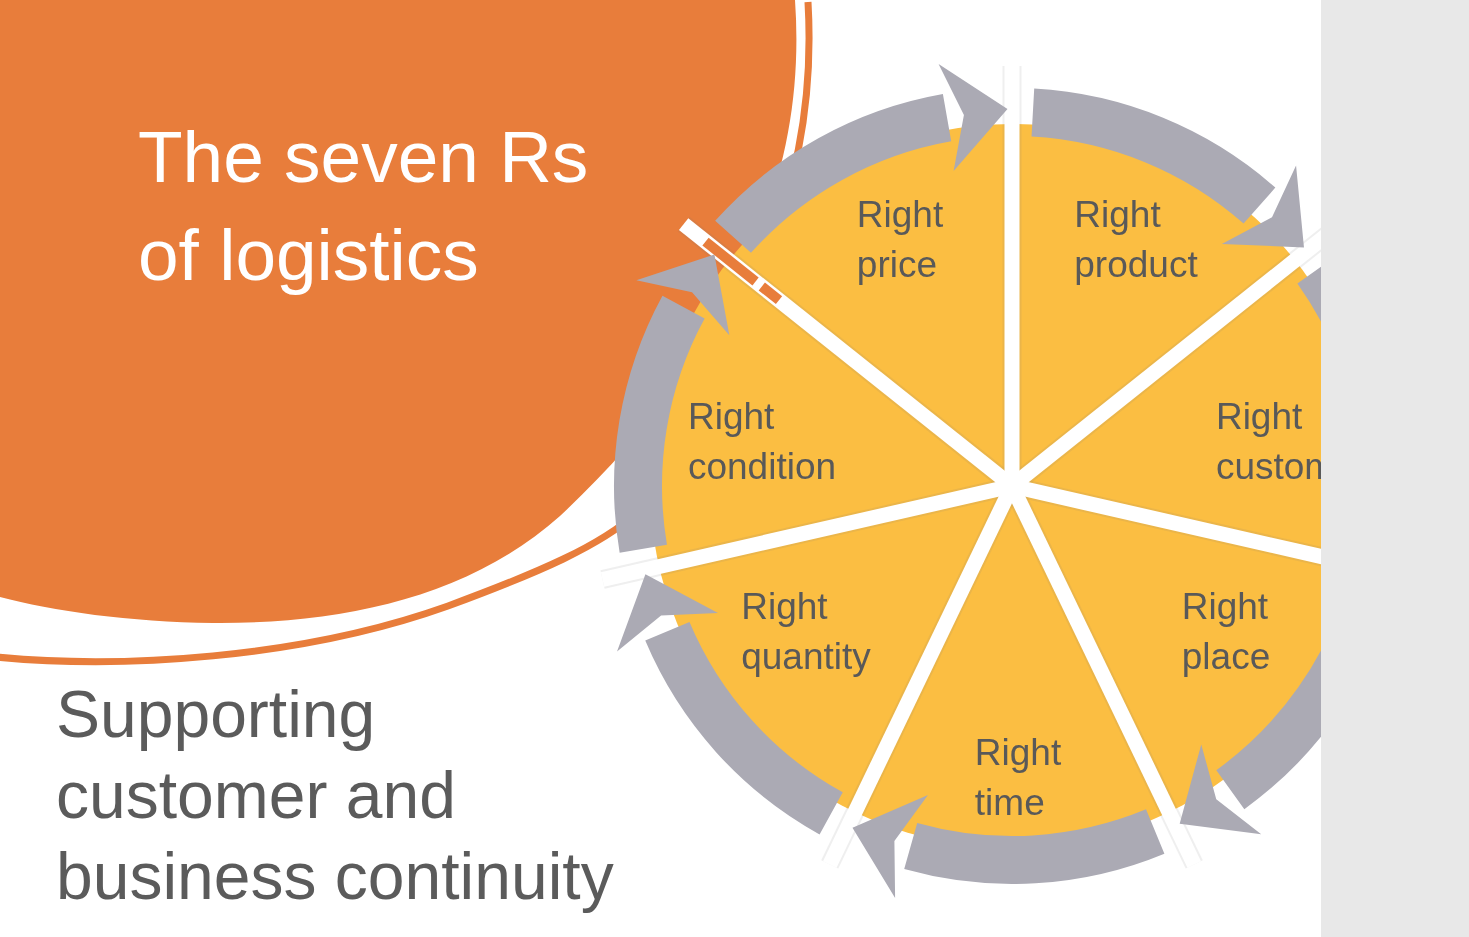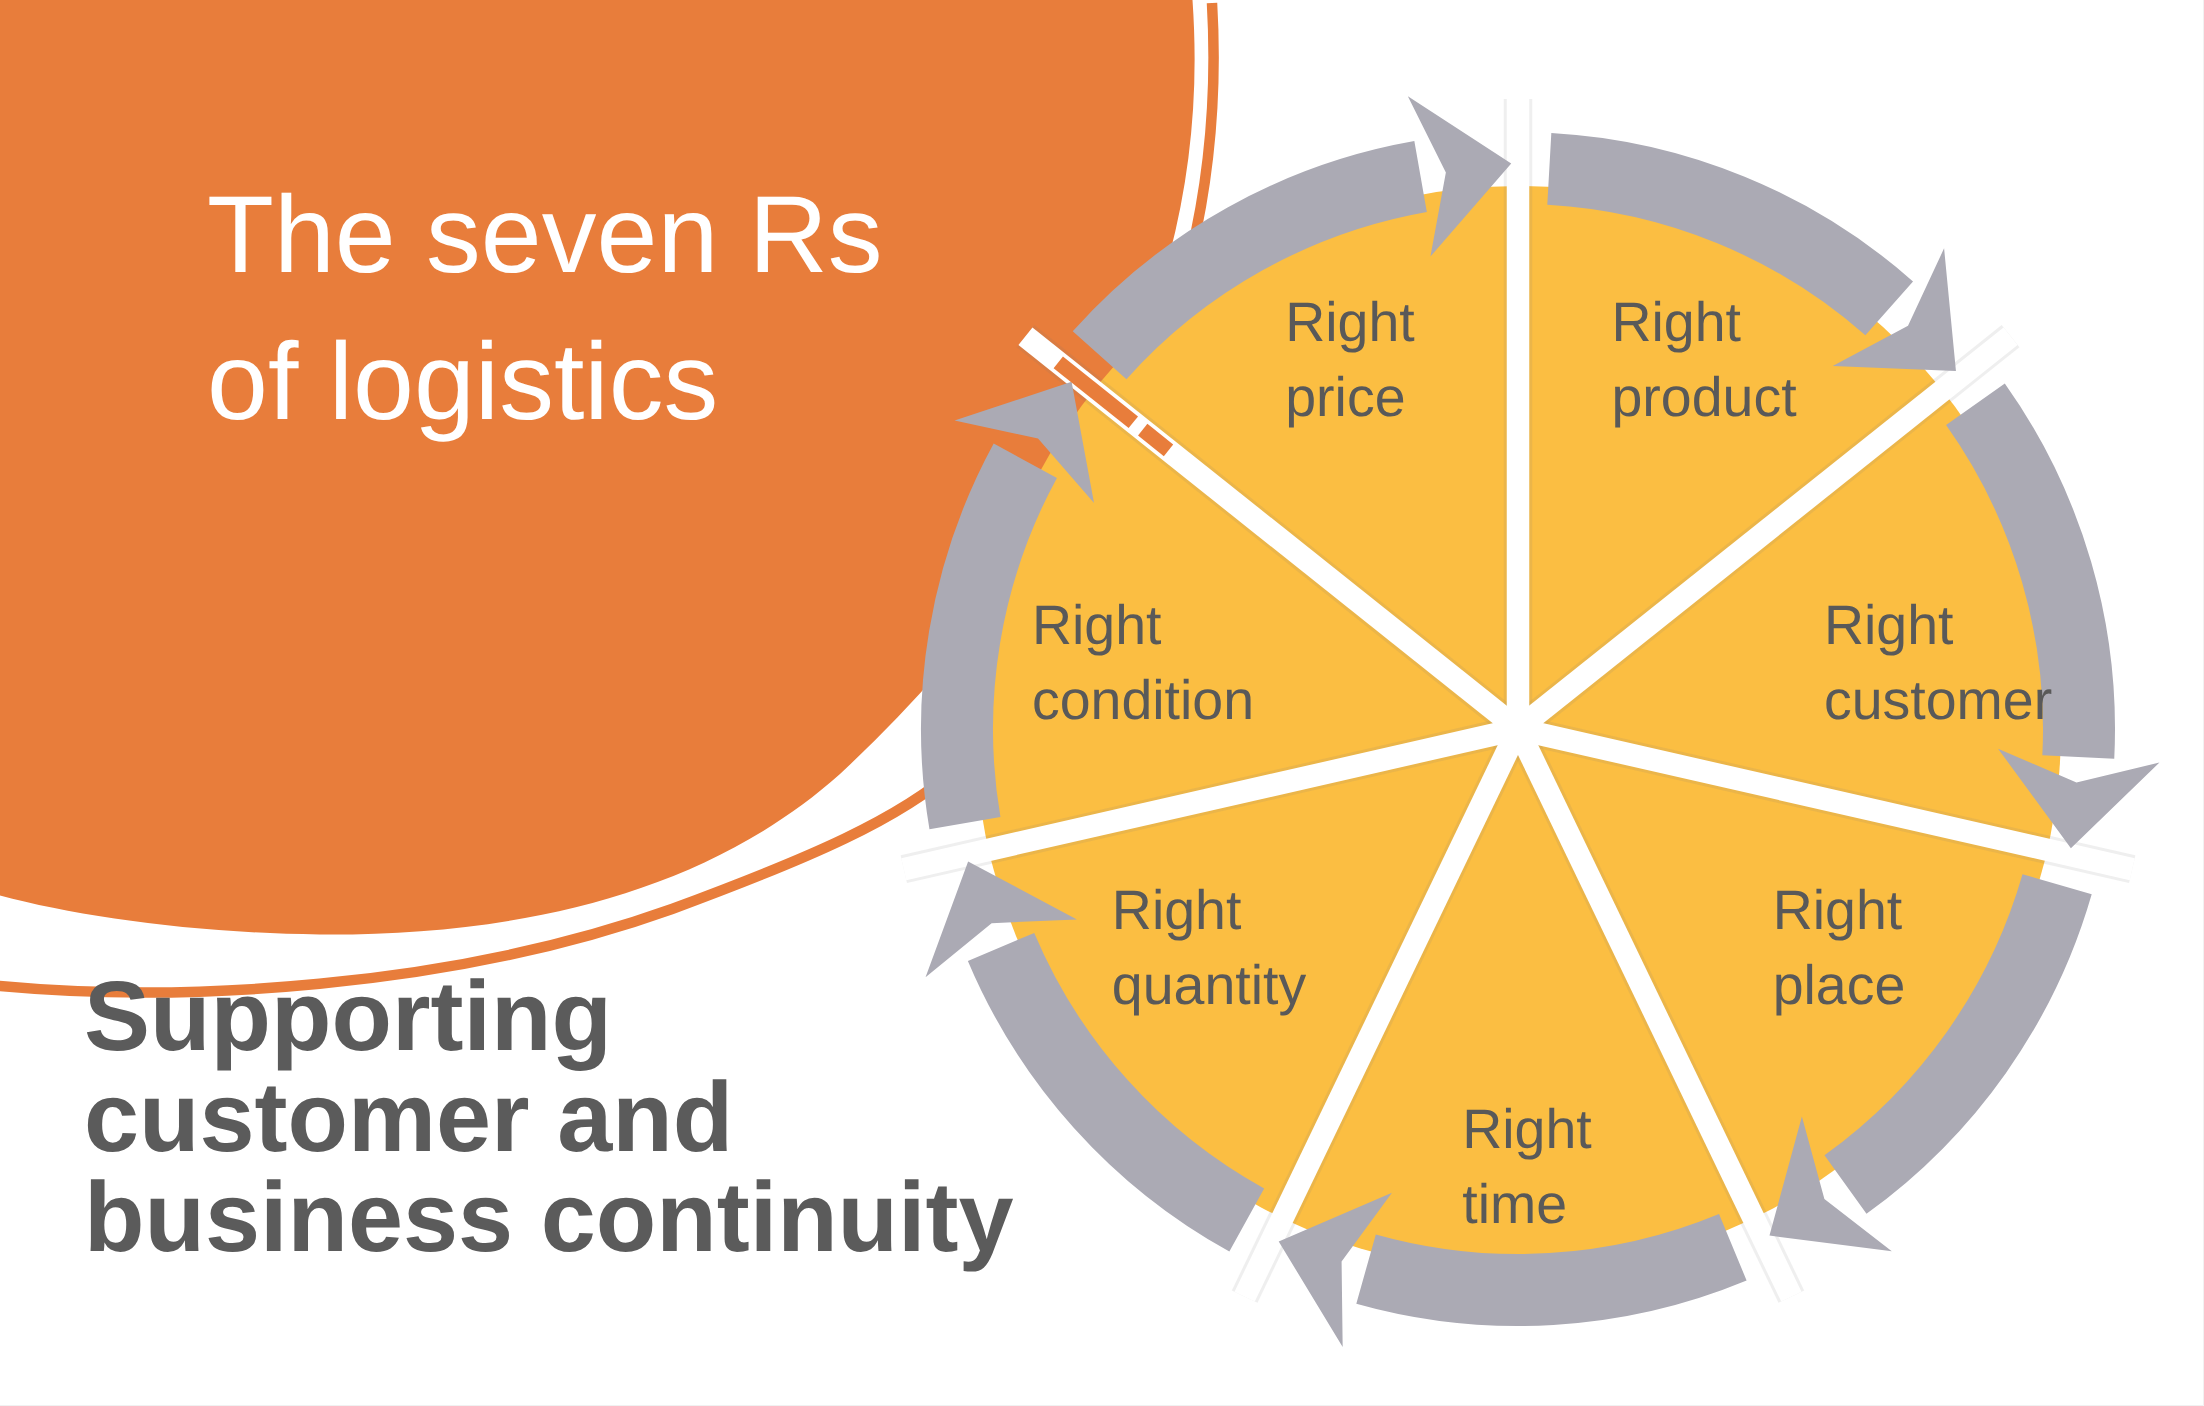--- a/index.html
+++ b/index.html
@@ -1,28 +1,28 @@
 <!DOCTYPE html>
 <html><head>
 <meta charset="utf-8">
 <style>
   html,body{margin:0;padding:0;background:#e8e8e8;}
   .slide{
-    position:relative;width:1469px;height:937px;background:#ffffff;overflow:hidden;
+    position:relative;width:1321px;height:937px;background:#ffffff;overflow:hidden;
     font-family:"Liberation Sans","DejaVu Sans",sans-serif;
   }
   .slide svg{position:absolute;left:0;top:0;}
   .title{
     position:absolute;left:138px;top:108px;
     font-size:73px;line-height:98px;font-weight:300;color:#ffffff;
     white-space:pre-line;letter-spacing:0px;
   }
   .subtitle{
-    position:absolute;left:56px;top:644px;
-    font-size:66px;line-height:67px;font-weight:700;color:#5b5b5b;
+    position:absolute;left:56px;top:674px;
+    font-size:66px;line-height:81px;font-weight:400;color:#5b5b5b;
     white-space:pre-line;
   }
   .seg-label{
     position:absolute;transform:translate(-50%,-50%);
     font-size:37px;line-height:50px;font-weight:400;color:#595959;
     text-align:left;white-space:pre-line;
   }
 </style>
 </head>
 <body>

